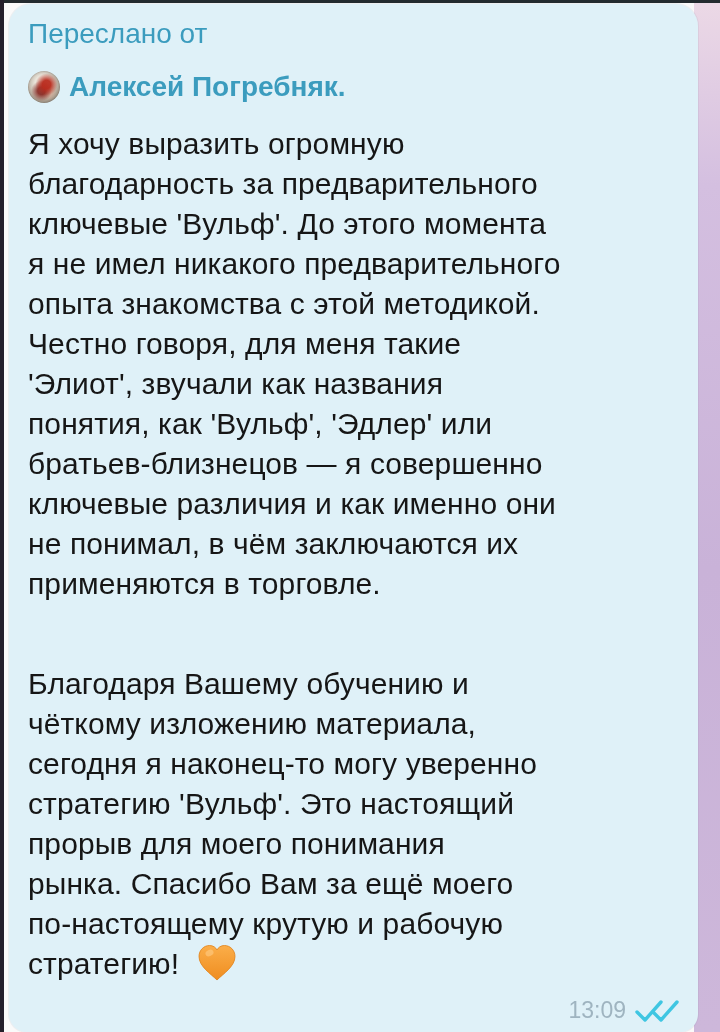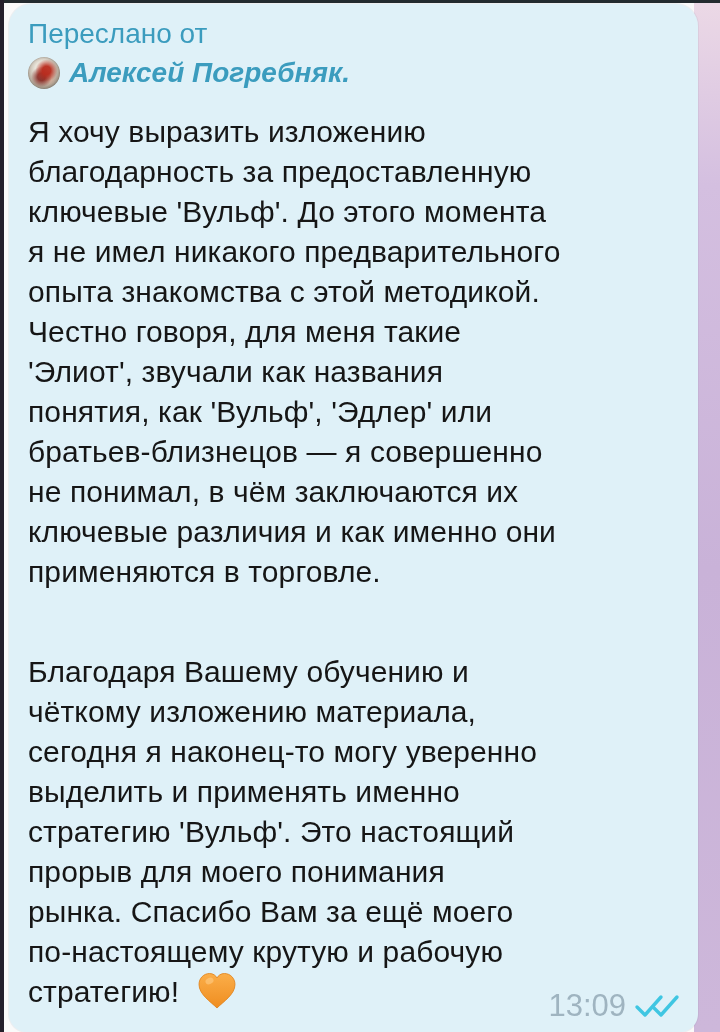--- a/index.html
+++ b/index.html
@@ -41,23 +41,23 @@
   }
 
   .fwd-label {
     color: var(--accent, #3b9cbe);
     font-size: 28px;
     line-height: 36px;
     font-weight: 400;
   }
   .fwd-user {
     display: flex;
-    margin-top: 5px;
+    align-items: center;
+    margin-top: 17px;
     height: 36px;
-    font-style: italic;
   }
   .avatar {
     width: 32px; height: 32px;
     border-radius: 50%;
     flex: 0 0 32px;
     background:
       radial-gradient(circle at 58% 42%, rgba(186,44,30,0.95) 0 16%, rgba(186,44,30,0) 42%),
       radial-gradient(circle at 42% 62%, rgba(130,30,24,0.85) 0 14%, rgba(130,30,24,0) 38%),
       radial-gradient(circle at 62% 65%, rgba(210,170,150,0.9) 0 12%, rgba(210,170,150,0) 30%),
       radial-gradient(circle at 45% 38%, #e9e4da 0 28%, #ab9f90 66%, #6f675c 100%);
@@ -93,59 +93,58 @@
   
   .meta {
     position: absolute;
     right: 18px; bottom: 8px;
     display: flex;
     align-items: center;
     gap: 8px;
   }
   .time {
     color: var(--time-color, #9fb4c0);
-    font-size: 31px;
+    font-size: 23px;
   }
   .checks-icon { display: inline-block; width: 46px; height: 26px; }
 </style>
 </head>
 <body style="--accent: #3b9cbe; --bubble-bg: #dff1f8; --time-color: #9fb4c0;">
 
 <div class="edge-top"></div>
 <div class="edge-left"></div>
 <div class="bg-right"></div>
 
 <div class="bubble">
   <div class="fwd-label">Переслано от</div>
 
   <div class="fwd-user">
     <span class="avatar"></span>
     <span class="sender-name">Алексей Погребняк.</span>
   </div>
 
   <div class="message-text">
       <div class="paragraph">
-        <div class="line">Я хочу выразить изложению</div>
-        <div class="line">благодарность за предоставленную</div>
+        <div class="line">Я хочу выразить огромную</div>
+        <div class="line">благодарность за предварительного</div>
         <div class="line">ключевые 'Вульф'. До этого момента</div>
         <div class="line">я не имел никакого предварительного</div>
         <div class="line">опыта знакомства с этой методикой.</div>
         <div class="line">Честно говоря, для меня такие</div>
         <div class="line">'Элиот', звучали как названия</div>
         <div class="line">понятия, как 'Вульф', 'Эдлер' или</div>
         <div class="line">братьев-близнецов — я совершенно</div>
+        <div class="line">ключевые различия и как именно они</div>
         <div class="line">не понимал, в чём заключаются их</div>
-        <div class="line">ключевые различия и как именно они</div>
         <div class="line">применяются в торговле.</div>
       </div>
       <div class="paragraph">
         <div class="line">Благодаря Вашему обучению и</div>
         <div class="line">чёткому изложению материала,</div>
         <div class="line">сегодня я наконец-то могу уверенно</div>
-        <div class="line">выделить и применять именно</div>
         <div class="line">стратегию 'Вульф'. Это настоящий</div>
         <div class="line">прорыв для моего понимания</div>
         <div class="line">рынка. Спасибо Вам за ещё моего</div>
         <div class="line">по-настоящему крутую и рабочую</div>
         <div class="line">стратегию!
   <span class="heart-icon">
     <svg width="40" height="38" viewBox="0 0 40 38">
       <defs>
         <linearGradient id="hg" x1="0" y1="0" x2="0" y2="1">
           <stop offset="0" stop-color="#fbae49"></stop>

